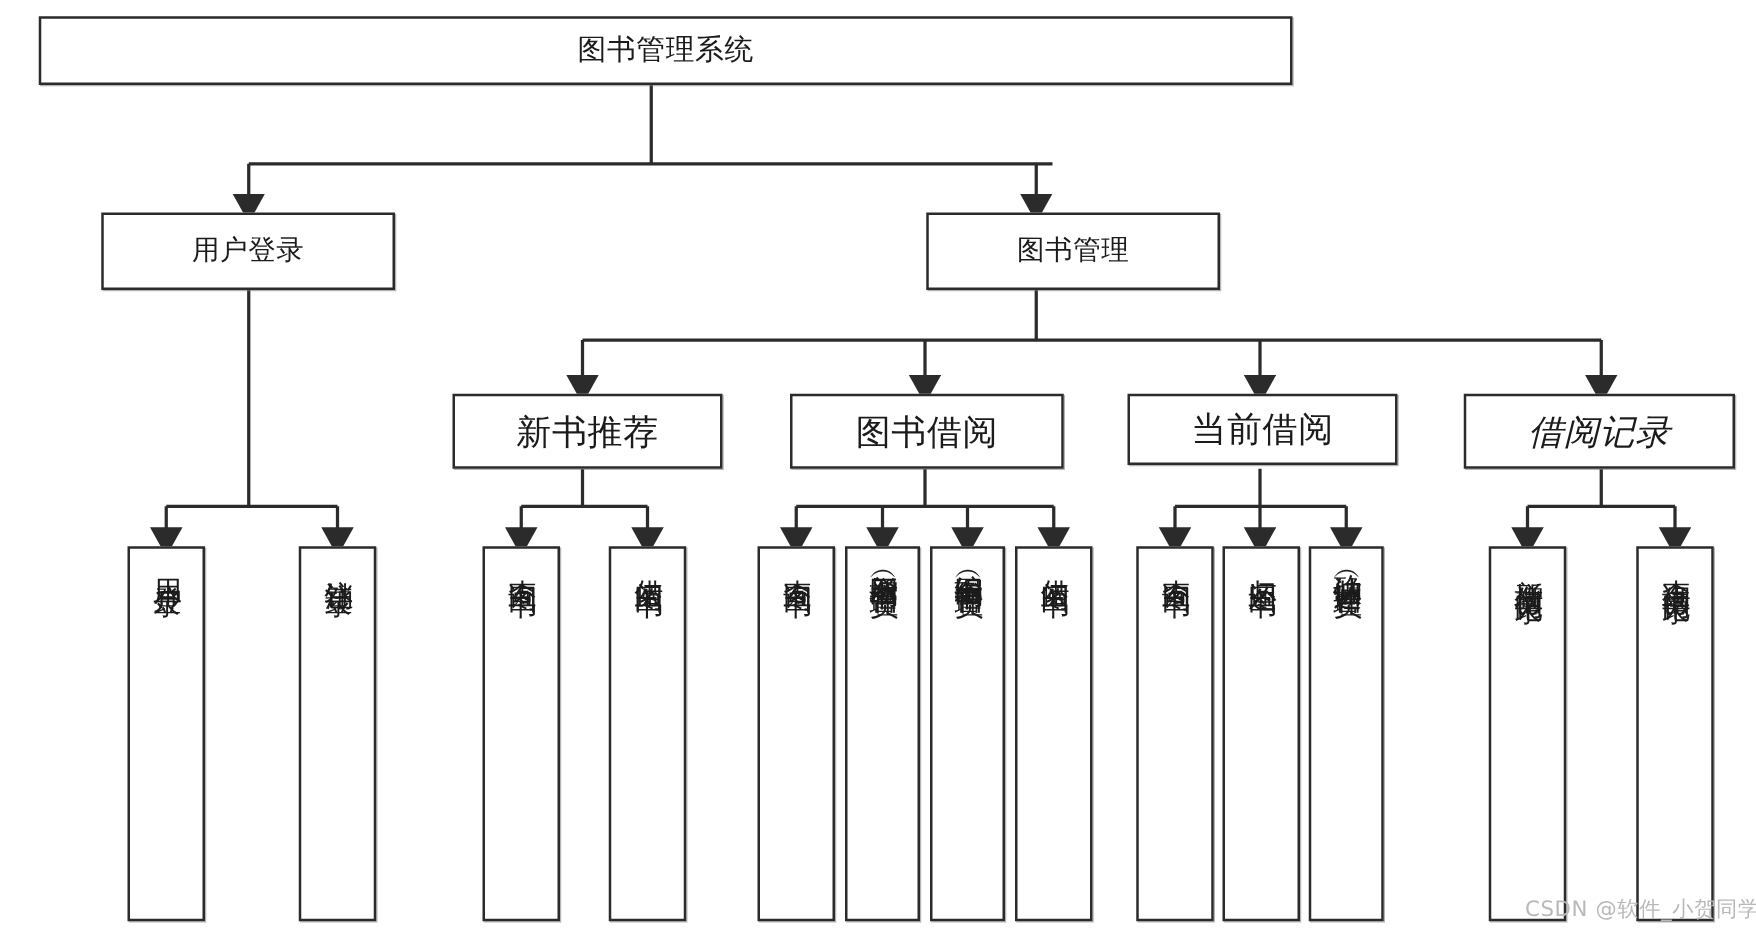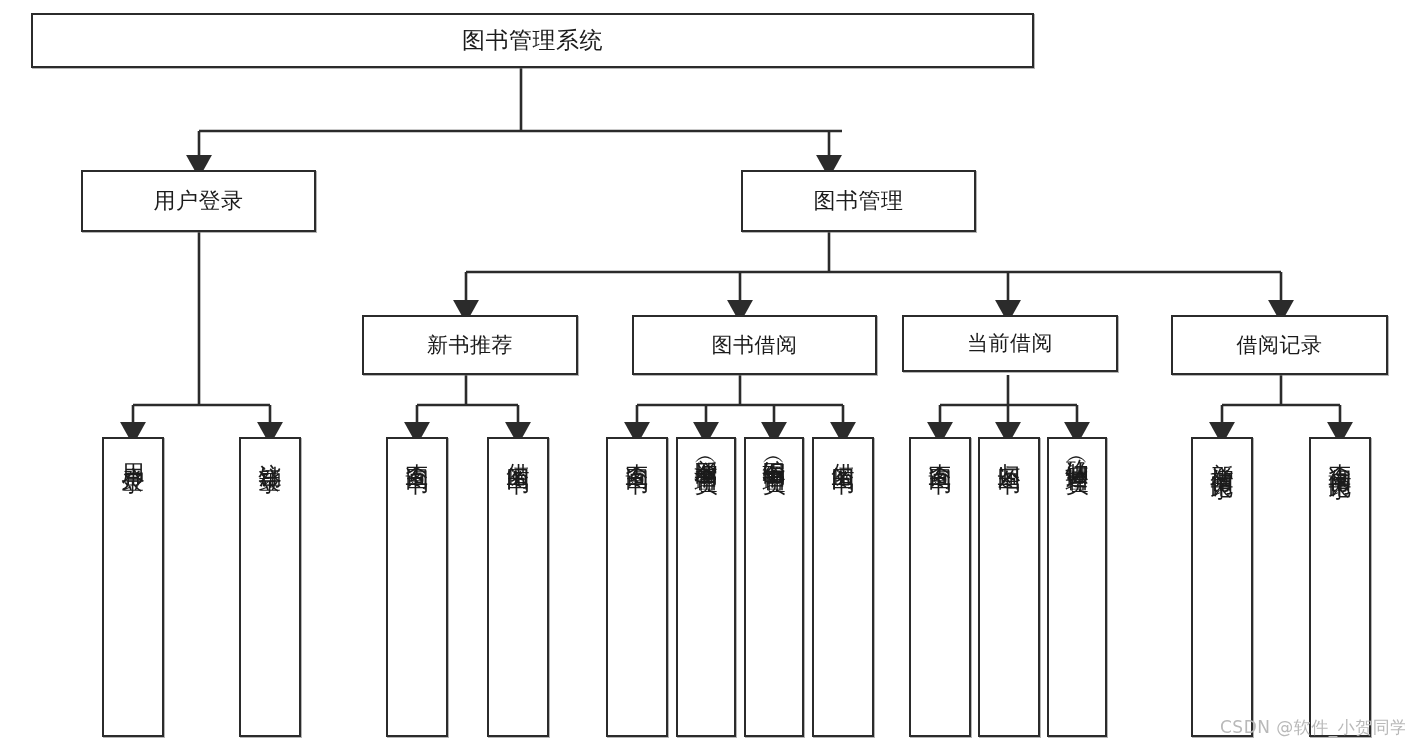--- a/index.html
+++ b/index.html
@@ -30,21 +30,21 @@
     color:#1b1b1b;
     font-size:22px;
     line-height:1.25;
     letter-spacing:.5px;
     white-space:nowrap;
   }
 
   
   .n-root .lbl{font-size:23px;}
   .n-mid  .lbl{font-size:22px;}
-  .n-sub  .lbl{font-size:21px;}
+  .n-sub  .lbl{font-size:28px;}
 
   
   .node.leaf{
     align-items:flex-start;
     justify-content:center;
     padding-top:6px;
   }
   .node.leaf .lbl{
     writing-mode:vertical-rl;
     text-orientation:upright;
@@ -134,29 +134,29 @@
   </div>
 
   <div class="node n-mid" style="left:741px;top:170px;width:235px;height:62px;">
     <span class="lbl">图书管理</span>
   </div>
 
   <div class="node n-sub" style="left:362px;top:315px;width:216px;height:60px;">
     <span class="lbl">新书推荐</span>
   </div>
 
-  <div class="node n-sub" style="left:632px;top:315px;width:245px;height:60px;">
+  <div class="node n-sub" style="left:632px;top:315px;width:219px;height:60px;">
     <span class="lbl">图书借阅</span>
   </div>
 
   <div class="node n-sub" style="left:902px;top:315px;width:216px;height:57px;">
     <span class="lbl">当前借阅</span>
   </div>
 
-  <div class="node n-sub" style="left:1171px;top:315px;width:217px;height:60px;">
+  <div class="node n-sub" style="left:1171px;top:315px;width:217px;height:60px;font-style:italic;">
     <span class="lbl">借阅记录</span>
   </div>
 
   <div class="node leaf" style="left:102px;top:437px;width:62px;height:300px;">
     <span class="lbl">用户登录</span>
   </div>
   <div class="node leaf" style="left:239px;top:437px;width:62px;height:300px;">
     <span class="lbl">注销登录</span>
   </div>
 

